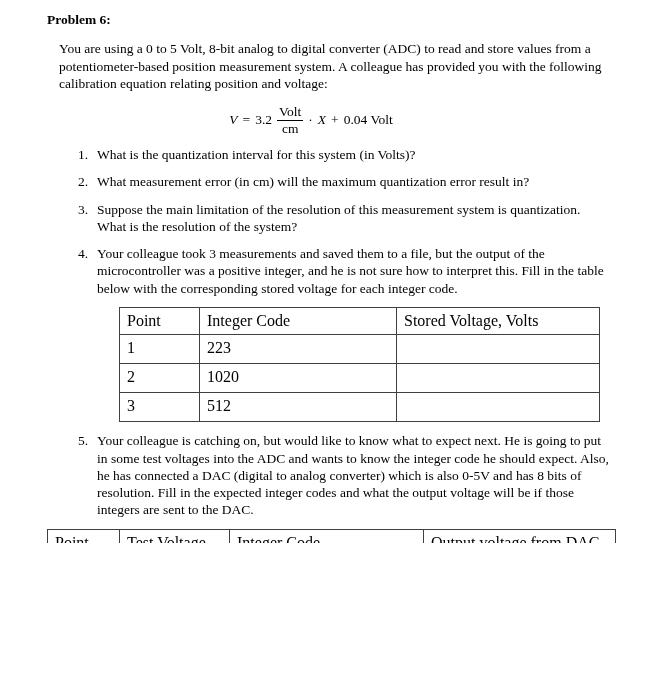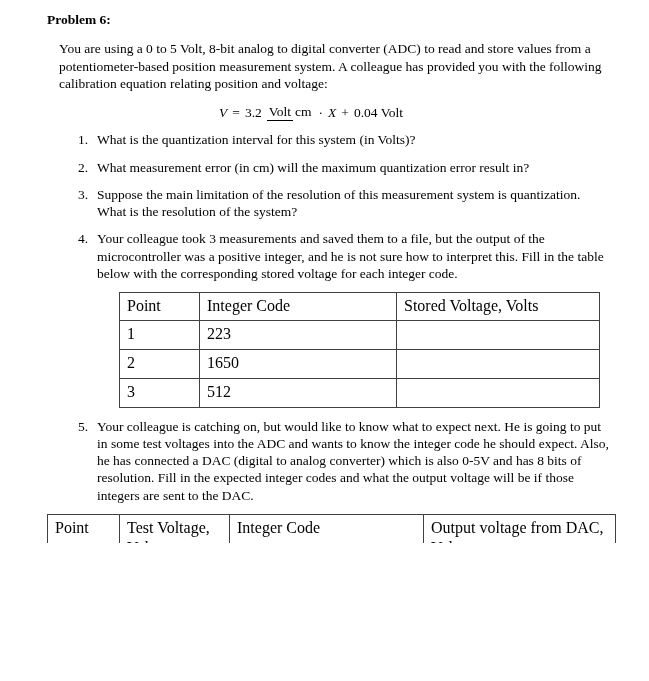--- a/index.html
+++ b/index.html
@@ -22,22 +22,22 @@
     margin: 6px 40px 8px 0;
     font-size: 13.5px;
     display: flex;
     justify-content: center;
     align-items: center;
     gap: 5px;
   }
   .equation .var { font-style: italic; }
   .frac {
     display: inline-flex;
-    flex-direction: row;
-    text-align: left;
+    flex-direction: column;
+    text-align: center;
     vertical-align: middle;
     line-height: 1.15;
   }
   .frac .num { border-bottom: 1px solid #000; padding: 0 2px; }
   .frac .den { padding: 0 2px; }
   .questions { margin: 10px 0 0 31px; }
   .q-item { display: flex; margin-bottom: 10px; }
   .q-num { width: 19px; flex: 0 0 19px; }
   .q-text { flex: 1; padding-right: 6px; }
   table {
@@ -116,21 +116,21 @@
         <td>Integer Code</td>
         <td>Stored Voltage, Volts</td>
       </tr>
       <tr>
         <td>1</td>
         <td>223</td>
         <td></td>
       </tr>
       <tr>
         <td>2</td>
-        <td>1650</td>
+        <td>1020</td>
         <td></td>
       </tr>
       <tr>
         <td>3</td>
         <td>512</td>
         <td></td>
       </tr>
     </tbody>
       </table>
 

